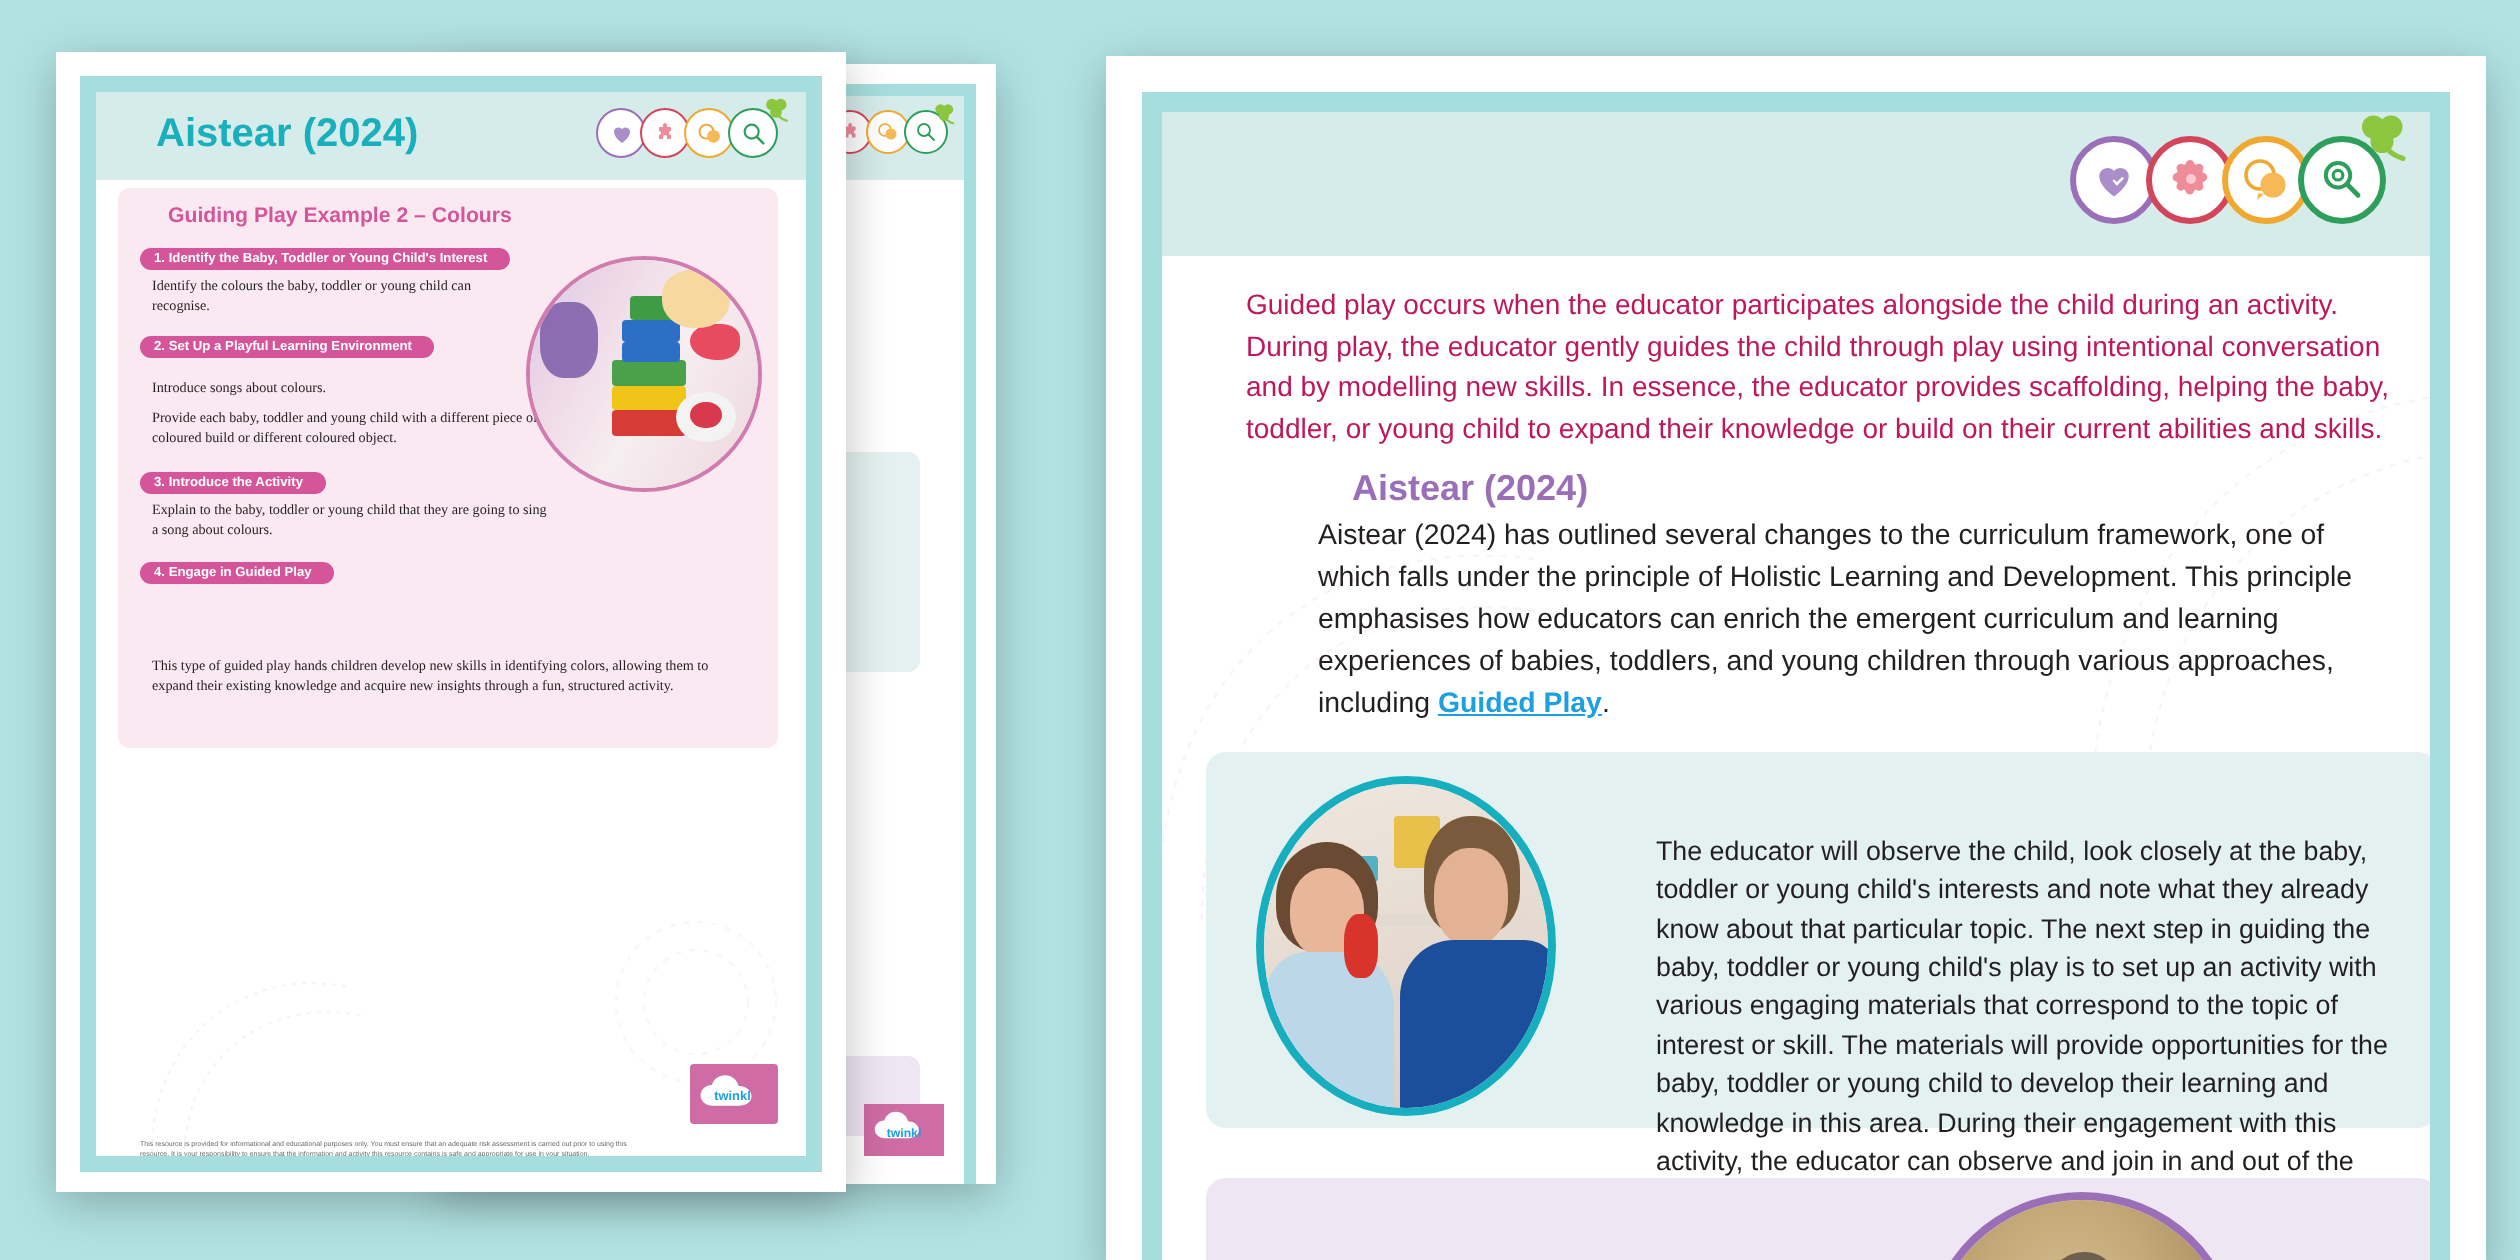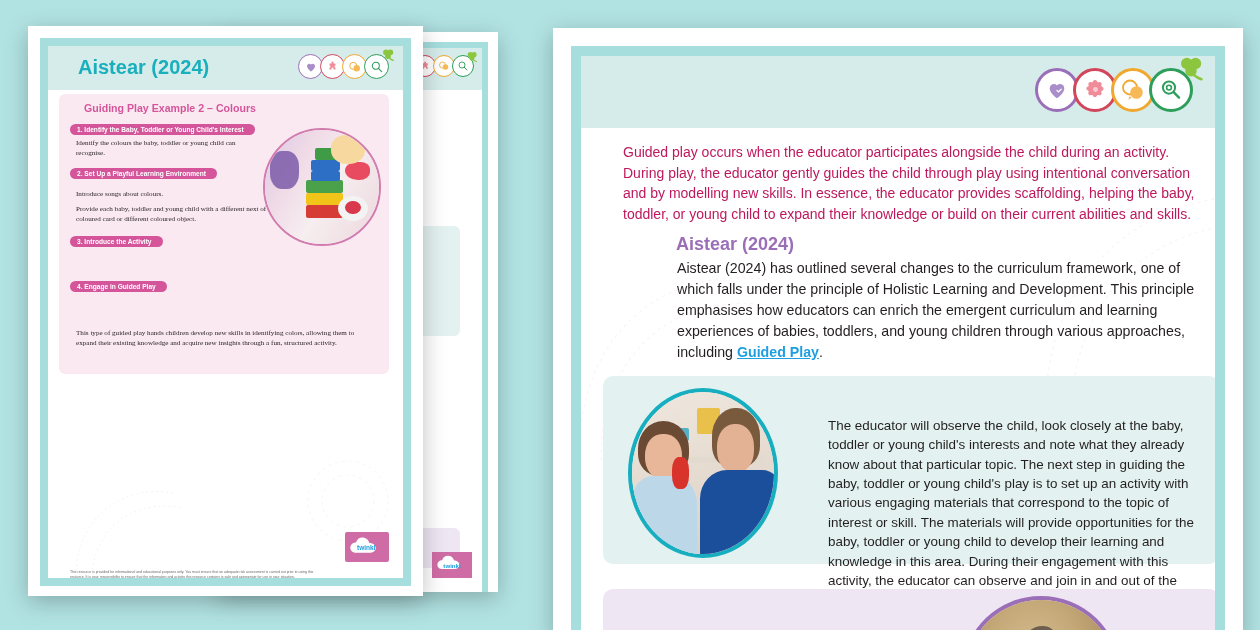--- a/index.html
+++ b/index.html
@@ -57,21 +57,21 @@
   }
   .m-intro {
     position: absolute; left: 42px; top: 86px; width: 590px;
     font-size: 14px; line-height: 1.48; color: #be185d;
   }
   .m-aistear-h {
     position: absolute; left: 95px; top: 178px;
     font-size: 18px; font-weight: bold; color: #9b6fb8;
   }
   .m-aistear-b {
-    position: absolute; left: 96px; top: 202px; width: 540px;
+    position: absolute; left: 78px; top: 202px; width: 540px;
     font-size: 14.2px; line-height: 1.48; color: #231f20;
   }
   .m-link { color: #1e9fe0; text-decoration: underline; font-weight: bold; }
 
   .m-guidebox {
     position: absolute; left: 22px; top: 320px; width: 616px; height: 188px;
     background: #e3f2f0; border-radius: 10px;
   }
   .m-guidephoto {
     position: absolute; left: 47px; top: 332px;
@@ -295,23 +295,24 @@
 
         <div class="l-pinkbox"></div>
 
         <div class="l-ex-h">Guiding Play Example 2 – Colours</div>
 
         <div class="l-pill" style="left:22px;top:78px;">1.  Identify the Baby, Toddler or Young Child's Interest</div>
         <div class="l-body" style="left:28px;top:92px;width:180px;">Identify the colours the baby, toddler or young child can recognise.</div>
 
         <div class="l-pill" style="left:22px;top:122px;">2.  Set Up a Playful Learning Environment</div>
         <div class="l-body" style="left:28px;top:119px;width:180px;margin-top:24px;">Introduce songs about colours.</div>
-        <div class="l-body" style="left:28px;top:158px;width:195px;">Provide each baby, toddler and young child with a different next of coloured card or different coloured object.</div>
+        <div class="l-body" style="left:28px;top:158px;width:195px;">Provide each baby, toddler and young child with a different piece of coloured build or different coloured object.</div>
 
         <div class="l-pill" style="left:22px;top:190px;">3.  Introduce the Activity</div>
+        <div class="l-body" style="left:28px;top:204px;width:200px;">Explain to the baby, toddler or young child that they are going to sing a song about colours.</div>
 
         <div class="l-pill" style="left:22px;top:235px;">4.  Engage in Guided Play</div>
 
         <div class="l-body" style="left:28px;top:282px;width:300px;">This type of guided play hands children develop new skills in identifying colors, allowing them to expand their existing knowledge and acquire new insights through a fun, structured activity.</div>
 
         <div class="l-photo">
           <div style="width:100%;height:100%;background:
               linear-gradient(120deg,#d9c9e6 0%,#efd9e6 28%,#f6eef0 55%,#ecd7dd 100%);"></div>
           <div style="position:absolute;left:36%;top:44%;width:32%;height:11%;background:#4aa14a;border-radius:2px;"></div>
           <div style="position:absolute;left:36%;top:55%;width:32%;height:11%;background:#f0c419;border-radius:2px;"></div>

